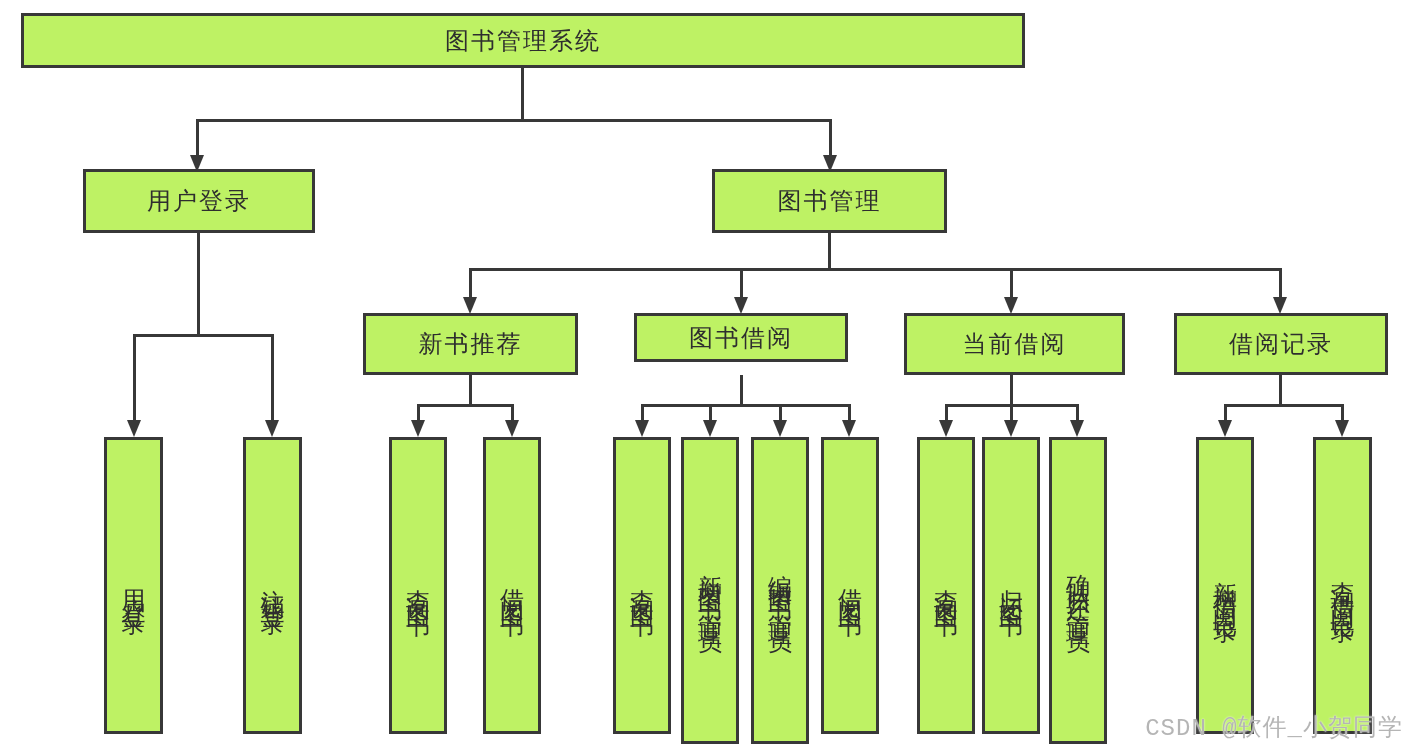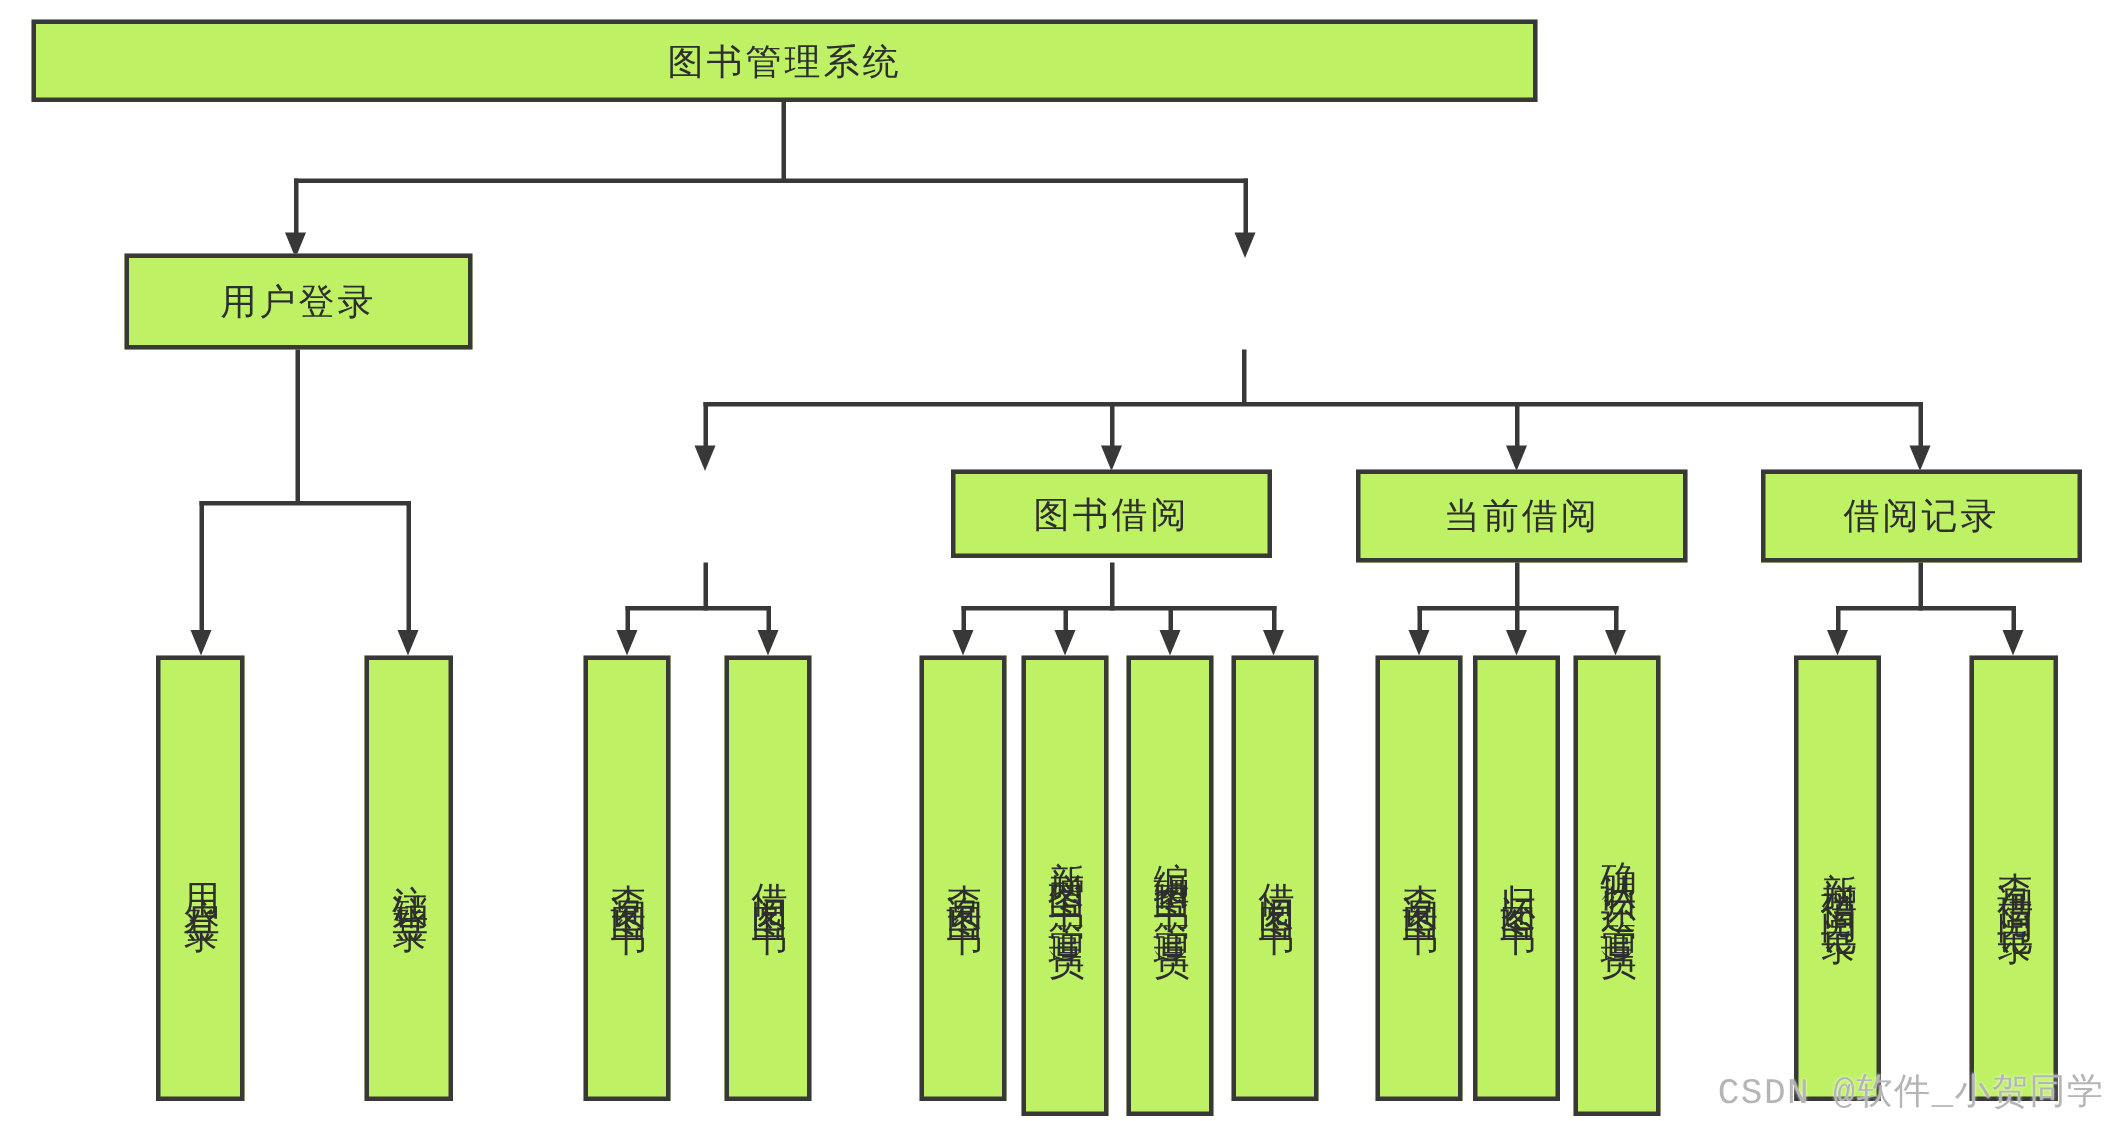--- a/index.html
+++ b/index.html
@@ -63,40 +63,46 @@
   <div class="line" style="left:521px; top:68px; width:3px; height:53px;"></div>
   <div class="line" style="left:196px; top:119px; width:636px; height:3px;"></div>
   <div class="line" style="left:196px; top:119px; width:3px; height:37px;"></div>
   <div class="arrow" style="left:190px; top:155px;"></div>
   <div class="line" style="left:829px; top:119px; width:3px; height:37px;"></div>
   <div class="arrow" style="left:823px; top:155px;"></div>
 
   <div class="node h" style="left:83px; top:169px; width:232px; height:64px;">
     <span>用户登录</span>
   </div>
+  <div class="node h" style="left:712px; top:169px; width:235px; height:64px;">
+    <span>图书管理</span>
+  </div>
 
   <div class="line" style="left:197px; top:233px; width:3px; height:103px;"></div>
   <div class="line" style="left:133px; top:334px; width:141px; height:3px;"></div>
   <div class="line" style="left:133px; top:334px; width:3px; height:87px;"></div>
   <div class="arrow" style="left:127px; top:420px;"></div>
   <div class="line" style="left:271px; top:334px; width:3px; height:87px;"></div>
   <div class="arrow" style="left:265px; top:420px;"></div>
 
   <div class="line" style="left:828px; top:233px; width:3px; height:37px;"></div>
   <div class="line" style="left:469px; top:268px; width:813px; height:3px;"></div>
   <div class="line" style="left:469px; top:268px; width:3px; height:30px;"></div>
   <div class="arrow" style="left:463px; top:297px;"></div>
   <div class="line" style="left:740px; top:268px; width:3px; height:30px;"></div>
   <div class="arrow" style="left:734px; top:297px;"></div>
   <div class="line" style="left:1010px; top:268px; width:3px; height:30px;"></div>
   <div class="arrow" style="left:1004px; top:297px;"></div>
   <div class="line" style="left:1279px; top:268px; width:3px; height:30px;"></div>
   <div class="arrow" style="left:1273px; top:297px;"></div>
 
-  <div class="node h" style="left:634px; top:313px; width:214px; height:59px;">
+  <div class="node h" style="left:363px; top:313px; width:215px; height:62px;">
+    <span>新书推荐</span>
+  </div>
+  <div class="node h" style="left:634px; top:313px; width:214px; height:49px;">
     <span>图书借阅</span>
   </div>
   <div class="node h" style="left:904px; top:313px; width:221px; height:62px;">
     <span>当前借阅</span>
   </div>
   <div class="node h" style="left:1174px; top:313px; width:214px; height:62px;">
     <span>借阅记录</span>
   </div>
 
   <div class="line" style="left:469px; top:375px; width:3px; height:32px;"></div>

